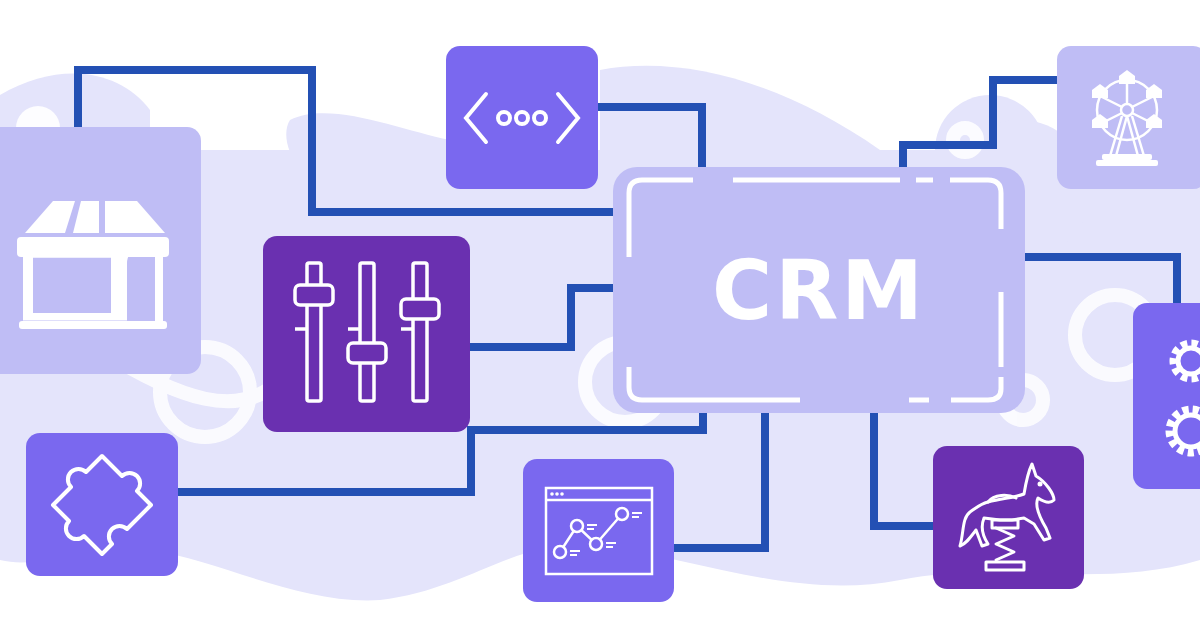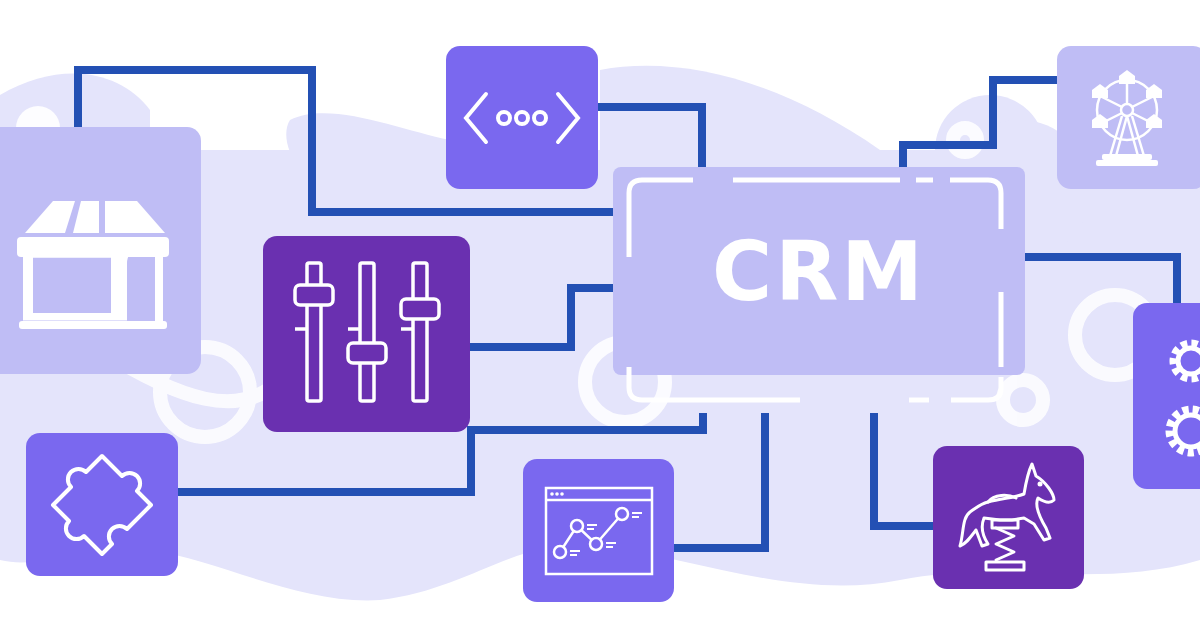--- a/index.html
+++ b/index.html
@@ -4,21 +4,21 @@
 <style>
   html, body { margin: 0; padding: 0; }
   body { width: 1200px; height: 630px; overflow: hidden; background: #ffffff; font-family: "DejaVu Sans", sans-serif; }
   .stage { position: relative; width: 1200px; height: 630px; }
   svg.layer { position: absolute; left: 0; top: 0; }
   .tile { position: absolute; border-radius: 14px; display: flex; align-items: center; justify-content: center; }
   .tile svg { display: block; }
   .light { background: #bfbdf5; }
   .mid { background: #7a68ef; }
   .dark { background: #6a30b0; }
-  .crm { position: absolute; left: 613px; top: 167px; width: 412px; height: 208px; background: #bfbdf5; border-radius: 8px; }
+  .crm { position: absolute; left: 613px; top: 167px; width: 412px; height: 246px; background: #bfbdf5; border-radius: 24px; }
   .crm-label { position: absolute; left: 0; top: 0; width: 100%; height: 100%; display: flex; align-items: center; justify-content: center; color: #ffffff; font-family: "DejaVu Sans", sans-serif; font-weight: bold; font-size: 82px; letter-spacing: 3px; }
 </style>
 </head>
 <body>
 
 <div class="stage">
 
   <svg class="layer" width="1200" height="630">
     <g fill="#e4e4fb">
       <path d="M0 95 C60 60 120 70 150 110 L150 150 L0 150 Z"></path>

